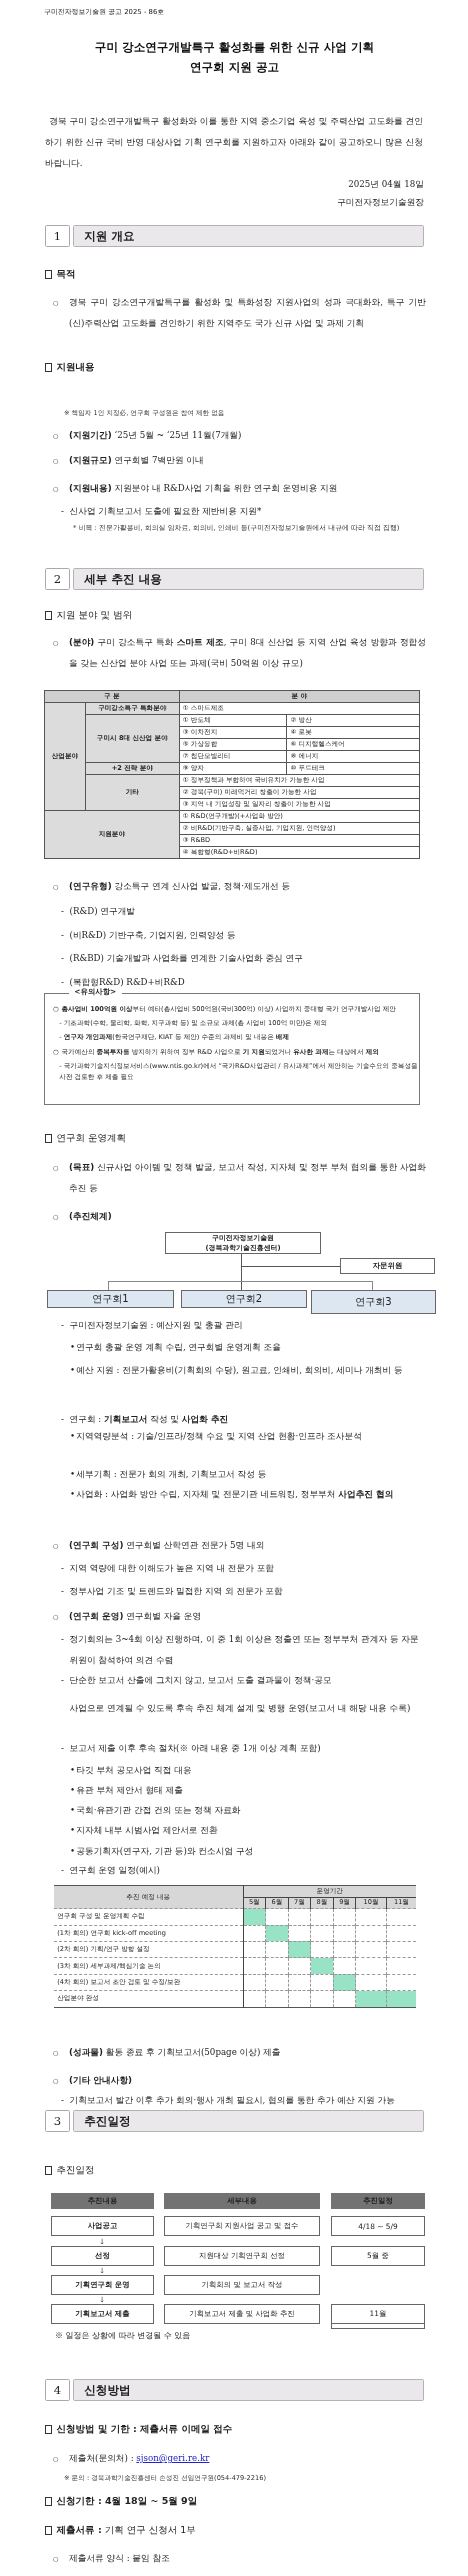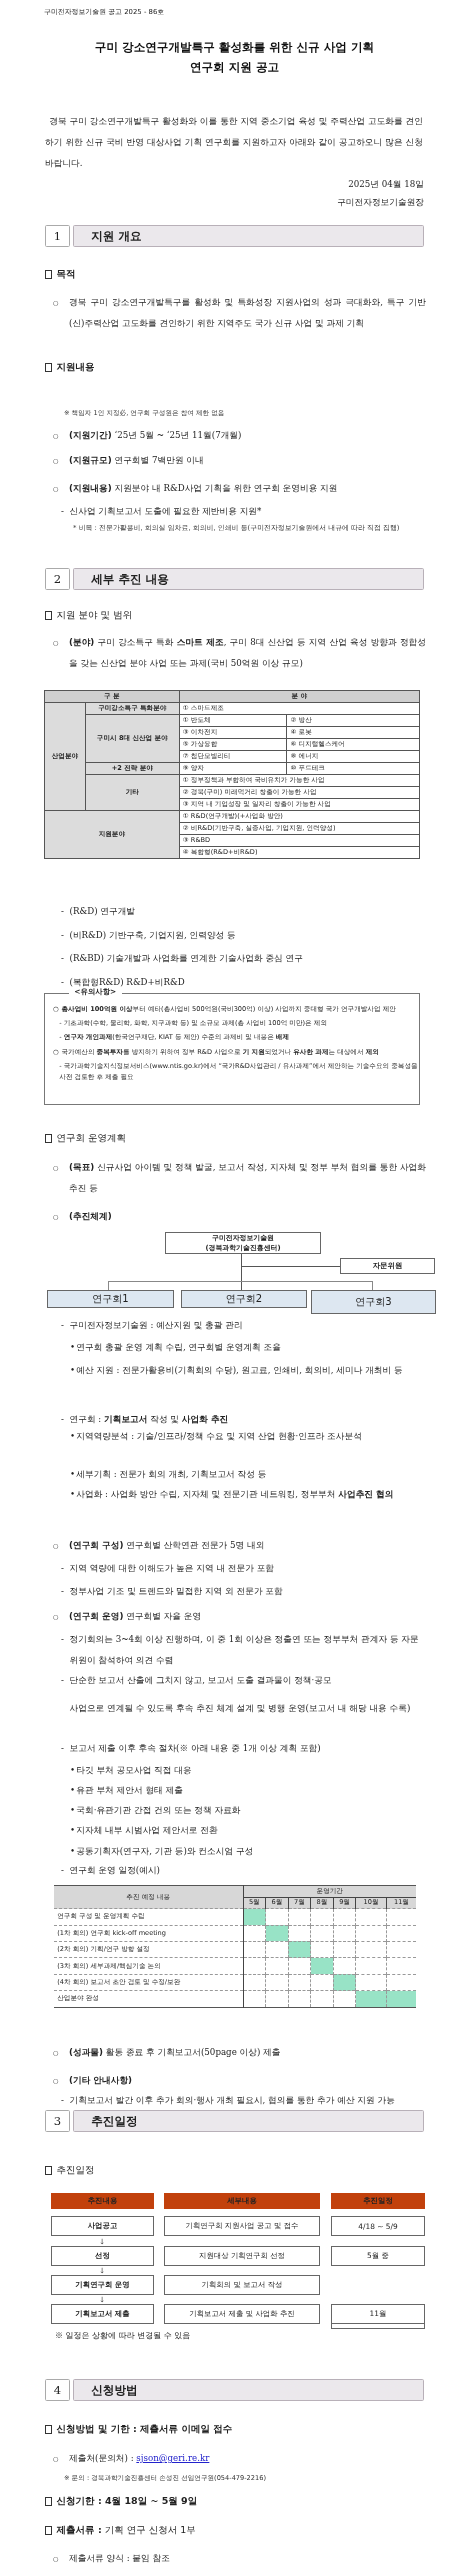--- a/index.html
+++ b/index.html
@@ -7,21 +7,21 @@
   .page { position: relative; width: 468px; height: 2576px; }
   .abs { position: absolute; }
   .notice-no { left: 44px; top: 7.4px; font-family: "DejaVu Sans", sans-serif; font-size: 6.9px; color: #222; }
   .title { left: 32px; width: 405px; top: 37px; text-align: center; font-family: "DejaVu Sans", sans-serif; font-weight: bold; font-size: 11.6px; line-height: 20px; color: #111; }
   .intro { left: 45px; width: 378px; top: 111px; font-size: 8.7px; line-height: 21px; text-align: justify; text-indent: 4.2px; }
   .date { right: 44px; top: 179px; font-size: 8.7px; text-align: right; }
   .issuer { right: 44px; top: 197px; font-size: 8.7px; text-align: right; }
 
   .sec-head { left: 45px; width: 379px; height: 22px; display: flex; gap: 3.2px; }
   .sec-num { width: 25px; height: 22px; border: 0.5px solid #aaa; border-radius: 1.6px; background: #fff; font-size: 11.6px; display: flex; align-items: center; justify-content: center; font-family: "DejaVu Serif", serif; }
-  .sec-title { flex: 1; height: 22px; border: 0.5px solid #b8b0b8; border-radius: 1.6px; background: #ebe8ec; font-family: "DejaVu Sans", sans-serif; font-weight: bold; font-size: 11.6px; display: flex; align-items: center; padding-left: 17px; }
+  .sec-title { flex: 1; height: 22px; border: 0.5px solid #b8b0b8; border-radius: 1.6px; background: #ebe8ec; font-family: "DejaVu Sans", sans-serif; font-weight: bold; font-size: 11.6px; display: flex; align-items: center; padding-left: 10px; }
 
   .box-head { left: 45px; font-family: "DejaVu Sans", sans-serif; font-size: 9.5px; font-weight: bold; display: flex; align-items: center; gap: 4.2px; }
   .box-icon { width: 7.4px; height: 9px; border: 0.8px solid #333; display: inline-block; }
   .box-head .plain { font-weight: normal; }
 
   .bullet { left: 53px; width: 373px; font-size: 8.7px; line-height: 21px; display: flex; }
   .bullet .mk { width: 16px; flex: none; font-size: 6.3px; }
   .bullet .tx { flex: 1; text-align: justify; }
   .b { font-weight: bold; font-family: "DejaVu Sans", sans-serif; }
   .dash { left: 61px; width: 365px; font-size: 8.7px; line-height: 21px; display: flex; }
@@ -48,21 +48,21 @@
   .org-box { border: 0.5px solid #666; background: #fff; font-family: "DejaVu Sans", sans-serif; font-size: 6.9px; text-align: center; display: flex; align-items: center; justify-content: center; flex-direction: column; }
   .org-team { background: #dde7f1; font-weight: normal; font-size: 10px; }
   .line { background: #555; }
 
   .gantt { left: 54px; top: 1885px; width: 362px; font-size: 6.6px; }
   .gantt th { background: #d7d7d7; font-weight: normal; text-align: center; height: 11.6px; border-left: 0.5px solid #444; }
   .gantt td { height: 16.4px; border-top: 0.5px dashed #999; border-left: 0.5px dashed #999; }
   .gantt td.task { border-left: none; padding-left: 3.2px; }
   .gantt td.on { background: #98e3c6; }
 
-  .sched-h { height: 16px; background: #c2410c; font-family: "DejaVu Sans", sans-serif; font-weight: bold; font-size: 7.4px; display: flex; align-items: center; justify-content: center; }
+  .sched-h { height: 16px; background: #737373; font-family: "DejaVu Sans", sans-serif; font-weight: bold; font-size: 7.4px; display: flex; align-items: center; justify-content: center; }
   .sched-c { height: 20px; border: 0.5px solid #666; font-family: "DejaVu Sans", sans-serif; font-size: 7.4px; display: flex; align-items: center; justify-content: center; background: #fff; }
   .sched-c.bold { font-weight: bold; }
   .arrow { font-size: 7.4px; color: #333; }
   .link { color: #2222cc; text-decoration: underline; font-family: "DejaVu Serif", serif; }
 </style>
 </head>
 <body>
 
 <div class="page">
 
@@ -184,20 +184,24 @@
         </tr>
     <tr>
           <td colspan="2">③ R&amp;BD</td>
         </tr>
     <tr>
           <td colspan="2">④ 복합형(R&amp;D+비R&amp;D)</td>
         </tr>
   </tbody>
     </table>
 
+  <div class="abs bullet" style="top:876px">
+    <span class="mk">○</span>
+    <span class="tx"><span class="b">(연구유형)</span><span> 강소특구 연계 신사업 발굴, 정책·제도개선 등</span></span>
+  </div>
   <div class="abs dash" style="top:901px">
       <span class="mk">-</span>
       <span class="tx">(R&amp;D) 연구개발</span>
     </div>
   <div class="abs dash" style="top:925px">
       <span class="mk">-</span>
       <span class="tx">(비R&amp;D) 기반구축, 기업지원, 인력양성 등</span>
     </div>
   <div class="abs dash" style="top:948px">
       <span class="mk">-</span>

